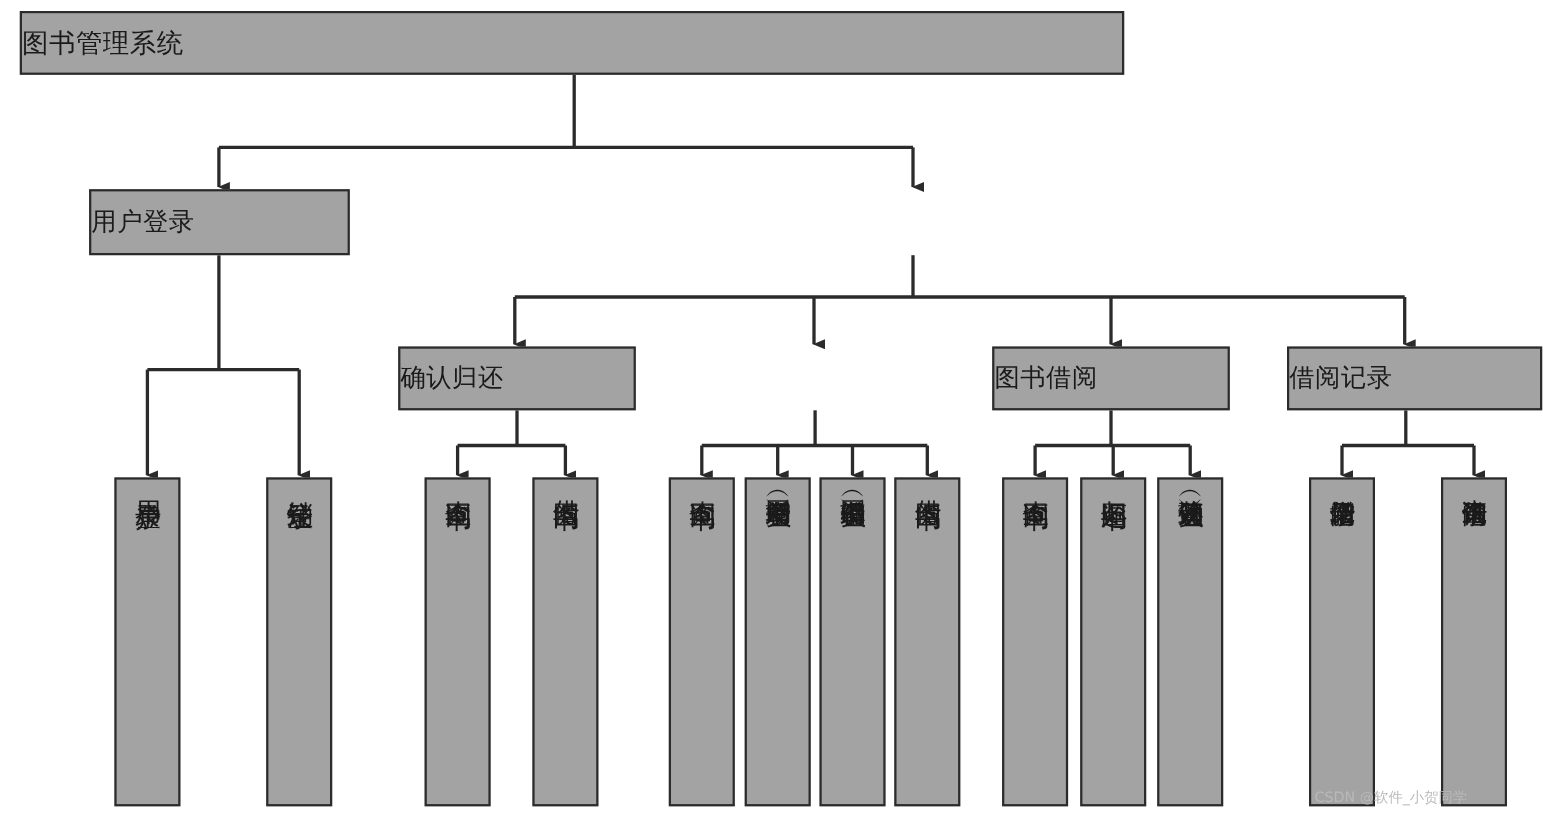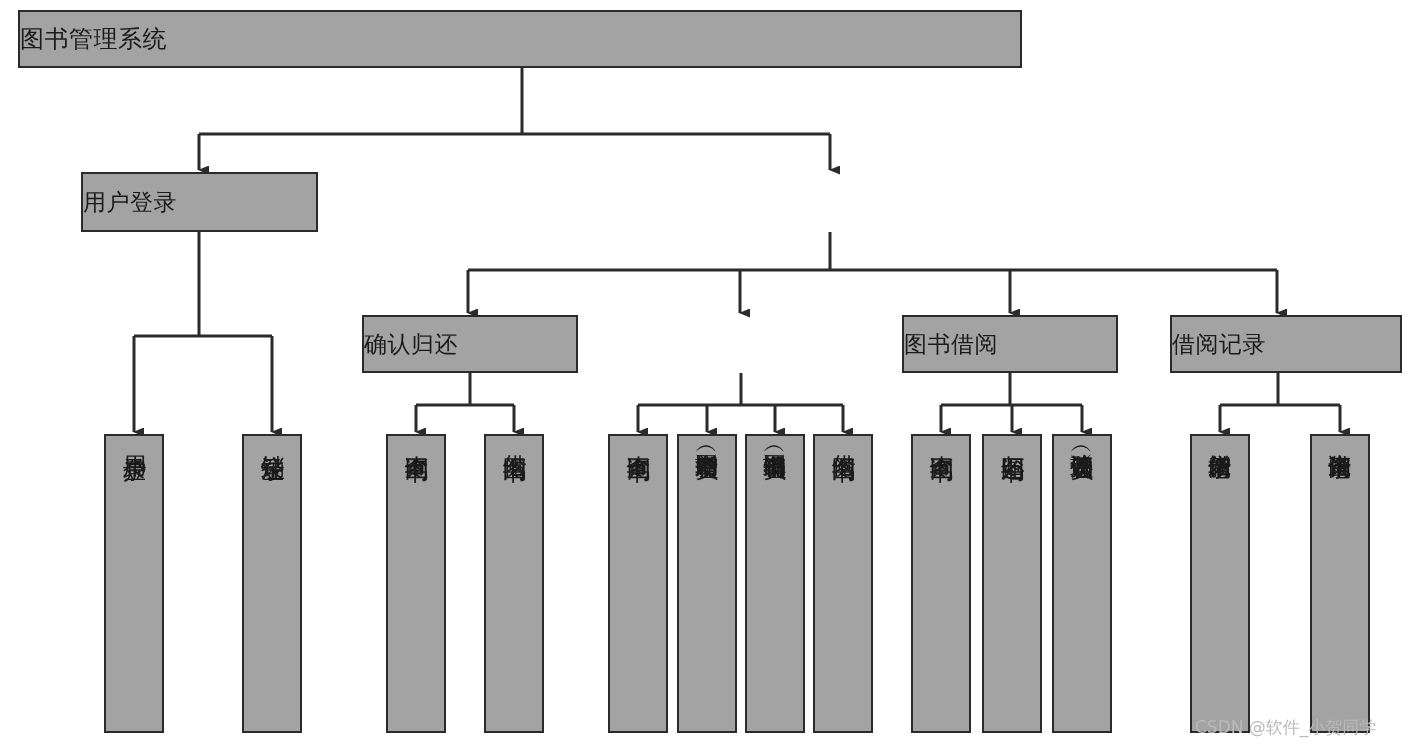--- a/index.html
+++ b/index.html
@@ -62,21 +62,21 @@
     letter-spacing: 1.5px;
     white-space: nowrap;
     margin: 0 auto;
   }
   .node.vert.tall .node-label {
     font-size: 23px;
     letter-spacing: 0.5px;
   }
   .watermark {
     position: absolute;
-    font-size: 17px;
+    font-size: 13px;
     color: #b9b9b9;
     white-space: nowrap;
     user-select: none;
   }
 </style>
 </head>
 <body>
 
 <div id="diagram-root">
 

